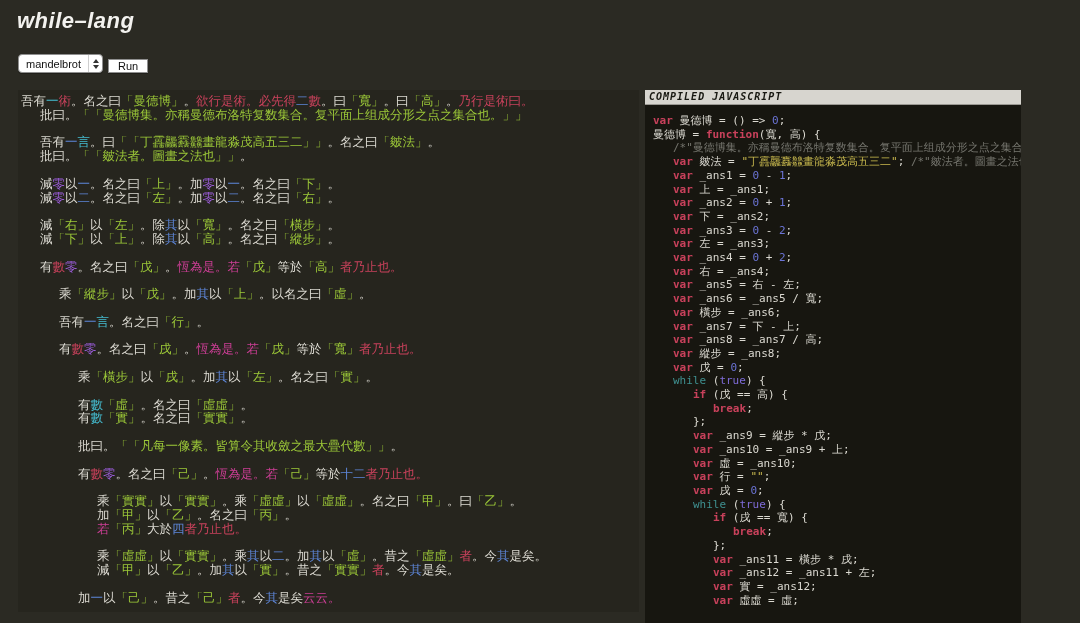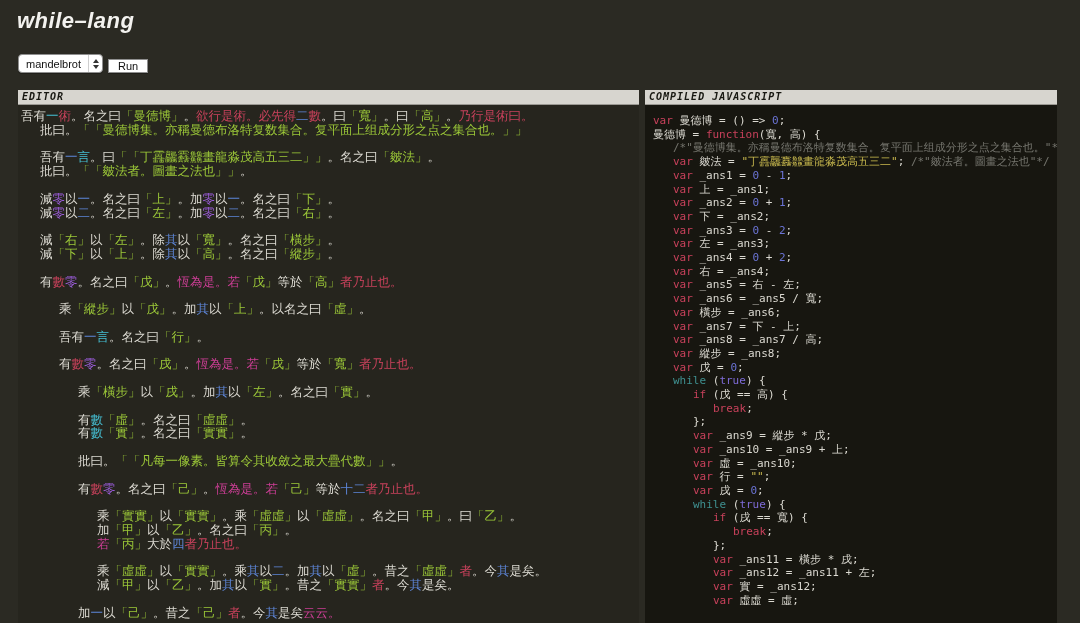--- a/index.html
+++ b/index.html
@@ -22,21 +22,21 @@
   .stepper{display:flex;flex-direction:column;justify-content:center;gap:2px;border-left:1px solid #cfcfcf;padding-left:4px;height:100%;}
   .tri-up{width:0;height:0;border-left:3px solid transparent;border-right:3px solid transparent;border-bottom:4px solid #333;}
   .tri-dn{width:0;height:0;border-left:3px solid transparent;border-right:3px solid transparent;border-top:4px solid #333;}
   .run-btn{
     height:14px;background:#ffffff;border:1px solid #8f8f8f;border-radius:0;
     font-size:11px;color:#111;padding:0 9px;font-family:"Liberation Sans",sans-serif;
     box-shadow:0 1px 0 rgba(0,0,0,.25);
   }
   .panel{position:absolute;top:90px;bottom:0;}
   .panel-editor{left:18px;width:621px;}
-  .panel-js{left:645px;width:412px;}
+  .panel-js{left:645px;width:376px;}
   .panel-header{
     height:14px;background:#d7d5cf;color:#181812;
     font-family:"DejaVu Sans Mono","Liberation Mono",monospace;
     font-style:italic;font-weight:bold;font-size:10px;line-height:14px;
     padding-left:4px;letter-spacing:1px;border-bottom:1px solid #9a9892;
   }
   .code{
     font-family:"DejaVu Sans Mono","Liberation Mono",monospace;
     white-space:pre;overflow:hidden;height:calc(100% - 15px);
   }
@@ -45,21 +45,21 @@
   .code-line{min-height:1em;}
   
   .tok-w{color:#dcdad2;}
   .tok-r{color:#c8415b;}
   .tok-g{color:#9cc838;}
   .tok-b{color:#5d86d8;}
   .tok-c{color:#45bed2;}
   .tok-p{color:#9a5cd8;}
   .tok-m{color:#cd3e96;}
   
-  .tok-k{color:#c8415b;}
+  .tok-k{color:#c8415b;font-weight:bold;}
   .tok-t{color:#3f9090;}
   .tok-u{color:#7e6bd8;}
   .tok-n{color:#6b74d6;}
   .tok-s{color:#c9b94e;}
   .tok-cm{color:#75756e;}
 </style>
 </head>
 <body>
 
 <div class="logo">while–lang</div>
@@ -69,20 +69,19 @@
     <span class="lbl">mandelbrot</span>
     <span class="stepper">
       <span class="tri-up"></span>
         <span class="tri-dn"></span>
     </span>
   </div>
   <button class="run-btn">Run</button>
 </div>
 
 <div class="panel panel-editor">
-  <div class="panel-header">EDITOR</div>
   <div id="editor-code" class="code editor-code"><div class="code-line" style="padding-left: 0px;"><span class="tok-w">吾有</span><span class="tok-c">一</span><span class="tok-r">術</span><span class="tok-w">。名之曰</span><span class="tok-g">「曼德博」</span><span class="tok-w">。</span><span class="tok-r">欲行是術。必先得</span><span class="tok-b">二</span><span class="tok-r">數</span><span class="tok-w">。曰</span><span class="tok-g">「寬」</span><span class="tok-w">。曰</span><span class="tok-g">「高」</span><span class="tok-w">。</span><span class="tok-r">乃行是術曰。</span></div><div class="code-line" style="padding-left: 19px;"><span class="tok-w">批曰。</span><span class="tok-g">「「曼德博集。亦稱曼德布洛特复数集合。复平面上组成分形之点之集合也。」」</span></div><div class="code-line"> </div><div class="code-line" style="padding-left: 19px;"><span class="tok-w">吾有</span><span class="tok-b">一</span><span class="tok-c">言</span><span class="tok-w">。曰</span><span class="tok-g">「「丁靐龘䨺䲜畫龍淼茂高五三二」」</span><span class="tok-w">。名之曰</span><span class="tok-g">「皴法」</span><span class="tok-w">。</span></div><div class="code-line" style="padding-left: 19px;"><span class="tok-w">批曰。</span><span class="tok-g">「「皴法者。圖畫之法也」」</span><span class="tok-w">。</span></div><div class="code-line"> </div><div class="code-line" style="padding-left: 19px;"><span class="tok-w">減</span><span class="tok-p">零</span><span class="tok-w">以</span><span class="tok-b">一</span><span class="tok-w">。名之曰</span><span class="tok-g">「上」</span><span class="tok-w">。加</span><span class="tok-p">零</span><span class="tok-w">以</span><span class="tok-b">一</span><span class="tok-w">。名之曰</span><span class="tok-g">「下」</span><span class="tok-w">。</span></div><div class="code-line" style="padding-left: 19px;"><span class="tok-w">減</span><span class="tok-p">零</span><span class="tok-w">以</span><span class="tok-b">二</span><span class="tok-w">。名之曰</span><span class="tok-g">「左」</span><span class="tok-w">。加</span><span class="tok-p">零</span><span class="tok-w">以</span><span class="tok-b">二</span><span class="tok-w">。名之曰</span><span class="tok-g">「右」</span><span class="tok-w">。</span></div><div class="code-line"> </div><div class="code-line" style="padding-left: 19px;"><span class="tok-w">減</span><span class="tok-g">「右」</span><span class="tok-w">以</span><span class="tok-g">「左」</span><span class="tok-w">。除</span><span class="tok-b">其</span><span class="tok-w">以</span><span class="tok-g">「寬」</span><span class="tok-w">。名之曰</span><span class="tok-g">「橫步」</span><span class="tok-w">。</span></div><div class="code-line" style="padding-left: 19px;"><span class="tok-w">減</span><span class="tok-g">「下」</span><span class="tok-w">以</span><span class="tok-g">「上」</span><span class="tok-w">。除</span><span class="tok-b">其</span><span class="tok-w">以</span><span class="tok-g">「高」</span><span class="tok-w">。名之曰</span><span class="tok-g">「縱步」</span><span class="tok-w">。</span></div><div class="code-line"> </div><div class="code-line" style="padding-left: 19px;"><span class="tok-w">有</span><span class="tok-r">數</span><span class="tok-p">零</span><span class="tok-w">。名之曰</span><span class="tok-g">「戊」</span><span class="tok-w">。</span><span class="tok-m">恆為是。若</span><span class="tok-g">「戊」</span><span class="tok-w">等於</span><span class="tok-g">「高」</span><span class="tok-r">者乃止也。</span></div><div class="code-line"> </div><div class="code-line" style="padding-left: 38px;"><span class="tok-w">乘</span><span class="tok-g">「縱步」</span><span class="tok-w">以</span><span class="tok-g">「戊」</span><span class="tok-w">。加</span><span class="tok-b">其</span><span class="tok-w">以</span><span class="tok-g">「上」</span><span class="tok-w">。以名之曰</span><span class="tok-g">「虛」</span><span class="tok-w">。</span></div><div class="code-line"> </div><div class="code-line" style="padding-left: 38px;"><span class="tok-w">吾有</span><span class="tok-b">一</span><span class="tok-c">言</span><span class="tok-w">。名之曰</span><span class="tok-g">「行」</span><span class="tok-w">。</span></div><div class="code-line"> </div><div class="code-line" style="padding-left: 38px;"><span class="tok-w">有</span><span class="tok-r">數</span><span class="tok-p">零</span><span class="tok-w">。名之曰</span><span class="tok-g">「戌」</span><span class="tok-w">。</span><span class="tok-m">恆為是。若</span><span class="tok-g">「戌」</span><span class="tok-w">等於</span><span class="tok-g">「寬」</span><span class="tok-r">者乃止也。</span></div><div class="code-line"> </div><div class="code-line" style="padding-left: 57px;"><span class="tok-w">乘</span><span class="tok-g">「橫步」</span><span class="tok-w">以</span><span class="tok-g">「戌」</span><span class="tok-w">。加</span><span class="tok-b">其</span><span class="tok-w">以</span><span class="tok-g">「左」</span><span class="tok-w">。名之曰</span><span class="tok-g">「實」</span><span class="tok-w">。</span></div><div class="code-line"> </div><div class="code-line" style="padding-left: 57px;"><span class="tok-w">有</span><span class="tok-c">數</span><span class="tok-g">「虛」</span><span class="tok-w">。名之曰</span><span class="tok-g">「虛虛」</span><span class="tok-w">。</span></div><div class="code-line" style="padding-left: 57px;"><span class="tok-w">有</span><span class="tok-c">數</span><span class="tok-g">「實」</span><span class="tok-w">。名之曰</span><span class="tok-g">「實實」</span><span class="tok-w">。</span></div><div class="code-line"> </div><div class="code-line" style="padding-left: 57px;"><span class="tok-w">批曰。</span><span class="tok-g">「「凡每一像素。皆算令其收斂之最大疊代數」」</span><span class="tok-w">。</span></div><div class="code-line"> </div><div class="code-line" style="padding-left: 57px;"><span class="tok-w">有</span><span class="tok-r">數</span><span class="tok-p">零</span><span class="tok-w">。名之曰</span><span class="tok-g">「己」</span><span class="tok-w">。</span><span class="tok-m">恆為是。若</span><span class="tok-g">「己」</span><span class="tok-w">等於</span><span class="tok-b">十二</span><span class="tok-r">者乃止也。</span></div><div class="code-line"> </div><div class="code-line" style="padding-left: 76px;"><span class="tok-w">乘</span><span class="tok-g">「實實」</span><span class="tok-w">以</span><span class="tok-g">「實實」</span><span class="tok-w">。乘</span><span class="tok-g">「虛虛」</span><span class="tok-w">以</span><span class="tok-g">「虛虛」</span><span class="tok-w">。名之曰</span><span class="tok-g">「甲」</span><span class="tok-w">。曰</span><span class="tok-g">「乙」</span><span class="tok-w">。</span></div><div class="code-line" style="padding-left: 76px;"><span class="tok-w">加</span><span class="tok-g">「甲」</span><span class="tok-w">以</span><span class="tok-g">「乙」</span><span class="tok-w">。名之曰</span><span class="tok-g">「丙」</span><span class="tok-w">。</span></div><div class="code-line" style="padding-left: 76px;"><span class="tok-m">若</span><span class="tok-g">「丙」</span><span class="tok-w">大於</span><span class="tok-b">四</span><span class="tok-r">者乃止也。</span></div><div class="code-line"> </div><div class="code-line" style="padding-left: 76px;"><span class="tok-w">乘</span><span class="tok-g">「虛虛」</span><span class="tok-w">以</span><span class="tok-g">「實實」</span><span class="tok-w">。乘</span><span class="tok-b">其</span><span class="tok-w">以</span><span class="tok-b">二</span><span class="tok-w">。加</span><span class="tok-b">其</span><span class="tok-w">以</span><span class="tok-g">「虛」</span><span class="tok-w">。昔之</span><span class="tok-g">「虛虛」</span><span class="tok-r">者</span><span class="tok-w">。今</span><span class="tok-b">其</span><span class="tok-w">是矣。</span></div><div class="code-line" style="padding-left: 76px;"><span class="tok-w">減</span><span class="tok-g">「甲」</span><span class="tok-w">以</span><span class="tok-g">「乙」</span><span class="tok-w">。加</span><span class="tok-b">其</span><span class="tok-w">以</span><span class="tok-g">「實」</span><span class="tok-w">。昔之</span><span class="tok-g">「實實」</span><span class="tok-r">者</span><span class="tok-w">。今</span><span class="tok-b">其</span><span class="tok-w">是矣。</span></div><div class="code-line"> </div><div class="code-line" style="padding-left: 57px;"><span class="tok-w">加</span><span class="tok-b">一</span><span class="tok-w">以</span><span class="tok-g">「己」</span><span class="tok-w">。昔之</span><span class="tok-g">「己」</span><span class="tok-r">者</span><span class="tok-w">。今</span><span class="tok-b">其</span><span class="tok-w">是矣</span><span class="tok-m">云云。</span></div></div>
 </div>
 
 <div class="panel panel-js">
   <div class="panel-header">COMPILED JAVASCRIPT</div>
   <div id="js-code" class="code js-code"><div class="code-line" style="padding-left: 0px;"><span class="tok-k">var</span><span class="tok-w"> 曼德博 = () =&gt; </span><span class="tok-n">0</span><span class="tok-w">;</span></div><div class="code-line" style="padding-left: 0px;"><span class="tok-w">曼德博 = </span><span class="tok-k">function</span><span class="tok-w">(寬, 高) {</span></div><div class="code-line" style="padding-left: 20px;"><span class="tok-cm">/*"曼德博集。亦稱曼德布洛特复数集合。复平面上组成分形之点之集合也。"*/</span></div><div class="code-line" style="padding-left: 20px;"><span class="tok-k">var</span><span class="tok-w"> 皴法 = </span><span class="tok-s">"丁靐龘䨺䲜畫龍淼茂高五三二"</span><span class="tok-w">; </span><span class="tok-cm">/*"皴法者。圖畫之法也"*/</span></div><div class="code-line" style="padding-left: 20px;"><span class="tok-k">var</span><span class="tok-w"> _ans1 = </span><span class="tok-n">0</span><span class="tok-w"> - </span><span class="tok-n">1</span><span class="tok-w">;</span></div><div class="code-line" style="padding-left: 20px;"><span class="tok-k">var</span><span class="tok-w"> 上 = _ans1;</span></div><div class="code-line" style="padding-left: 20px;"><span class="tok-k">var</span><span class="tok-w"> _ans2 = </span><span class="tok-n">0</span><span class="tok-w"> + </span><span class="tok-n">1</span><span class="tok-w">;</span></div><div class="code-line" style="padding-left: 20px;"><span class="tok-k">var</span><span class="tok-w"> 下 = _ans2;</span></div><div class="code-line" style="padding-left: 20px;"><span class="tok-k">var</span><span class="tok-w"> _ans3 = </span><span class="tok-n">0</span><span class="tok-w"> - </span><span class="tok-n">2</span><span class="tok-w">;</span></div><div class="code-line" style="padding-left: 20px;"><span class="tok-k">var</span><span class="tok-w"> 左 = _ans3;</span></div><div class="code-line" style="padding-left: 20px;"><span class="tok-k">var</span><span class="tok-w"> _ans4 = </span><span class="tok-n">0</span><span class="tok-w"> + </span><span class="tok-n">2</span><span class="tok-w">;</span></div><div class="code-line" style="padding-left: 20px;"><span class="tok-k">var</span><span class="tok-w"> 右 = _ans4;</span></div><div class="code-line" style="padding-left: 20px;"><span class="tok-k">var</span><span class="tok-w"> _ans5 = 右 - 左;</span></div><div class="code-line" style="padding-left: 20px;"><span class="tok-k">var</span><span class="tok-w"> _ans6 = _ans5 / 寬;</span></div><div class="code-line" style="padding-left: 20px;"><span class="tok-k">var</span><span class="tok-w"> 橫步 = _ans6;</span></div><div class="code-line" style="padding-left: 20px;"><span class="tok-k">var</span><span class="tok-w"> _ans7 = 下 - 上;</span></div><div class="code-line" style="padding-left: 20px;"><span class="tok-k">var</span><span class="tok-w"> _ans8 = _ans7 / 高;</span></div><div class="code-line" style="padding-left: 20px;"><span class="tok-k">var</span><span class="tok-w"> 縱步 = _ans8;</span></div><div class="code-line" style="padding-left: 20px;"><span class="tok-k">var</span><span class="tok-w"> 戊 = </span><span class="tok-n">0</span><span class="tok-w">;</span></div><div class="code-line" style="padding-left: 20px;"><span class="tok-t">while</span><span class="tok-w"> (</span><span class="tok-u">true</span><span class="tok-w">) {</span></div><div class="code-line" style="padding-left: 40px;"><span class="tok-k">if</span><span class="tok-w"> (戊 == 高) {</span></div><div class="code-line" style="padding-left: 60px;"><span class="tok-k">break</span><span class="tok-w">;</span></div><div class="code-line" style="padding-left: 40px;"><span class="tok-w">};</span></div><div class="code-line" style="padding-left: 40px;"><span class="tok-k">var</span><span class="tok-w"> _ans9 = 縱步 * 戊;</span></div><div class="code-line" style="padding-left: 40px;"><span class="tok-k">var</span><span class="tok-w"> _ans10 = _ans9 + 上;</span></div><div class="code-line" style="padding-left: 40px;"><span class="tok-k">var</span><span class="tok-w"> 虛 = _ans10;</span></div><div class="code-line" style="padding-left: 40px;"><span class="tok-k">var</span><span class="tok-w"> 行 = </span><span class="tok-s">""</span><span class="tok-w">;</span></div><div class="code-line" style="padding-left: 40px;"><span class="tok-k">var</span><span class="tok-w"> 戌 = </span><span class="tok-n">0</span><span class="tok-w">;</span></div><div class="code-line" style="padding-left: 40px;"><span class="tok-t">while</span><span class="tok-w"> (</span><span class="tok-u">true</span><span class="tok-w">) {</span></div><div class="code-line" style="padding-left: 60px;"><span class="tok-k">if</span><span class="tok-w"> (戌 == 寬) {</span></div><div class="code-line" style="padding-left: 80px;"><span class="tok-k">break</span><span class="tok-w">;</span></div><div class="code-line" style="padding-left: 60px;"><span class="tok-w">};</span></div><div class="code-line" style="padding-left: 60px;"><span class="tok-k">var</span><span class="tok-w"> _ans11 = 橫步 * 戌;</span></div><div class="code-line" style="padding-left: 60px;"><span class="tok-k">var</span><span class="tok-w"> _ans12 = _ans11 + 左;</span></div><div class="code-line" style="padding-left: 60px;"><span class="tok-k">var</span><span class="tok-w"> 實 = _ans12;</span></div><div class="code-line" style="padding-left: 60px;"><span class="tok-k">var</span><span class="tok-w"> 虛虛 = 虛;</span></div></div>
 </div>
 
 </body></html>

